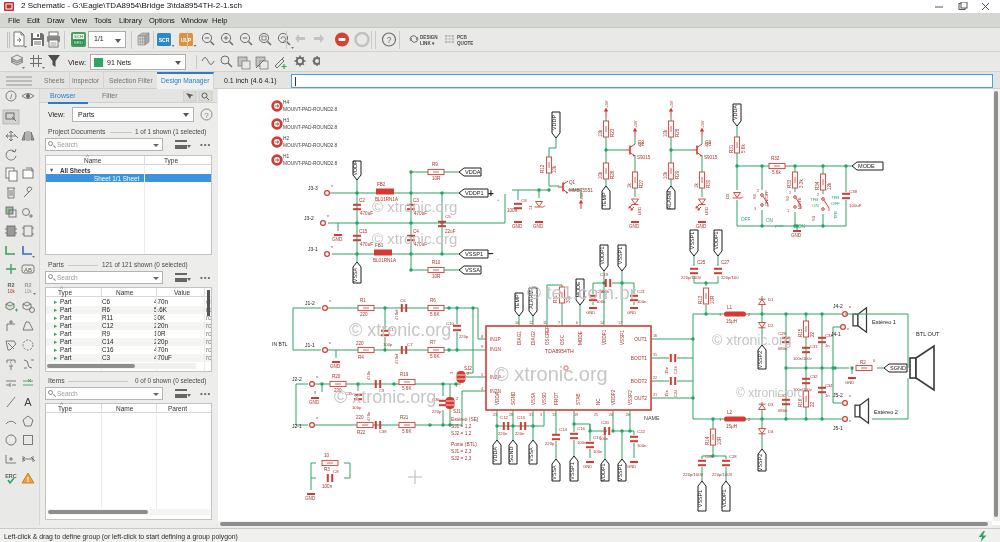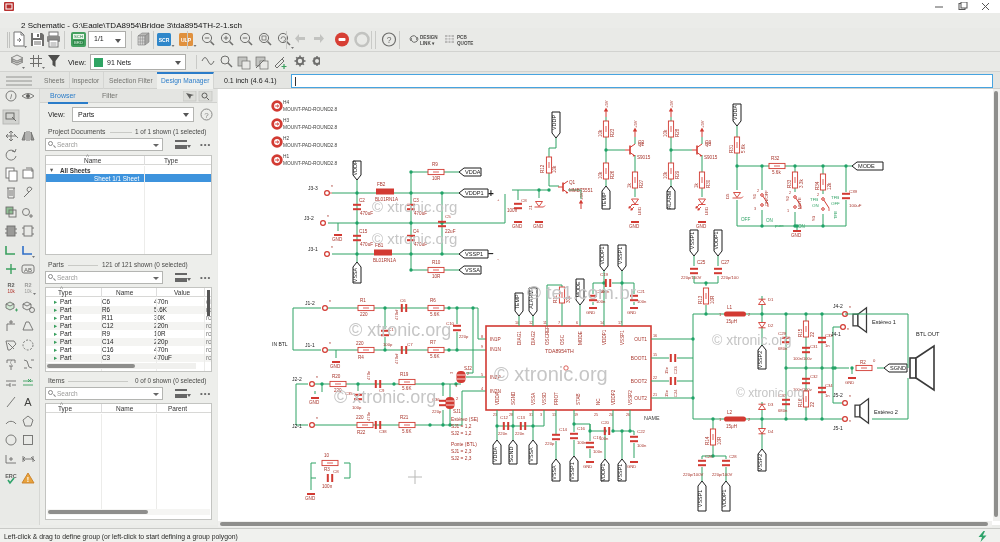--- a/index.html
+++ b/index.html
@@ -1,21 +1,21 @@
 <!DOCTYPE html>
 <html><head><meta charset="utf-8"><title>2 Schematic</title>
 <style>
 *{margin:0;padding:0;box-sizing:border-box;}
 html,body{width:1000px;height:542px;overflow:hidden;}
 body{font-family:"Liberation Sans",sans-serif;background:#eceded;}
 .abs{position:absolute;}
 #app{position:relative;width:1000px;height:542px;background:#ebece9;overflow:hidden;}
 
 #titlebar{left:0;top:0;width:1000px;height:13px;background:#ffffff;}
-#titlebar .ttl{left:21px;top:1px;font-size:8px;color:#111;letter-spacing:0px;margin-top:20px;}
+#titlebar .ttl{left:21px;top:1px;font-size:8px;color:#111;letter-spacing:0px;}
 
 #menubar{left:0;top:13px;width:1000px;height:15px;background:#d5d7d2;border-bottom:1px solid #c6c8c3;}
 #menubar span{position:absolute;top:3px;font-size:7.5px;color:#151515;}
 
 #tb1{left:0;top:28px;width:1000px;height:24px;background:#e9eae7;border-bottom:1px solid #d2d3d0;}
 #tb2{left:0;top:52px;width:1000px;height:20px;background:#e9eae7;border-bottom:1px solid #d2d3d0;}
 .vsep{position:absolute;top:3px;width:1px;background:#c9cac7;}
 #tb1 .vsep{height:18px;}
 #tb2 .vsep{height:14px;top:3px;}
 .grip{position:absolute;left:7px;top:4px;width:3px;height:16px;border-left:1px solid #c2c3c0;border-right:1px solid #c2c3c0;}
@@ -70,20 +70,31 @@
         <rect x="2.5" y="2.5" width="5" height="4" fill="#b8312f"></rect>
       </svg>
     <div class="abs ttl">2 Schematic - G:\Eagle\TDA8954\Bridge 3\tda8954TH-2-1.sch</div>
     <svg class="abs" style="left:932px;top:2px" width="62" height="9" viewBox="0 0 62 9">
       <line x1="3" y1="5" x2="11" y2="5" stroke="#555" stroke-width="1"></line>
       <rect x="27" y="1.5" width="6" height="6" fill="none" stroke="#555" stroke-width="1"></rect>
       <rect x="29" y="0" width="6" height="6" fill="#fff" stroke="#555" stroke-width="1"></rect>
       <path d="M50 1 L57 8 M57 1 L50 8" stroke="#555" stroke-width="1"></path>
     </svg>
   </div>
+  <div id="menubar" class="abs">
+      <span style="left:8px">File</span>
+      <span style="left:27px">Edit</span>
+      <span style="left:47px">Draw</span>
+      <span style="left:71px">View</span>
+      <span style="left:94px">Tools</span>
+      <span style="left:119px">Library</span>
+      <span style="left:149px">Options</span>
+      <span style="left:181px">Window</span>
+      <span style="left:212px">Help</span>
+    </div>
   <div id="tb1" class="abs">
     <div class="grip"></div>
     <svg class="icon" style="left:13px;top:3px" width="478" height="18" viewBox="0 0 478 18">
 
       <path d="M1 1 h7 l3 3 v11 h-10 z" fill="#fff" stroke="#777" stroke-width="1"></path>
         <path d="M8 1 v3 h3" fill="none" stroke="#777"></path>
         <path d="M4 9 h4 m0 0 l-2 -2 m2 2 l-2 2" stroke="#777" fill="none"></path>
         <path d="M11 15 l3 0 l-1.5 2 z" fill="#777"></path>
 
       <g transform="translate(17,0)">

